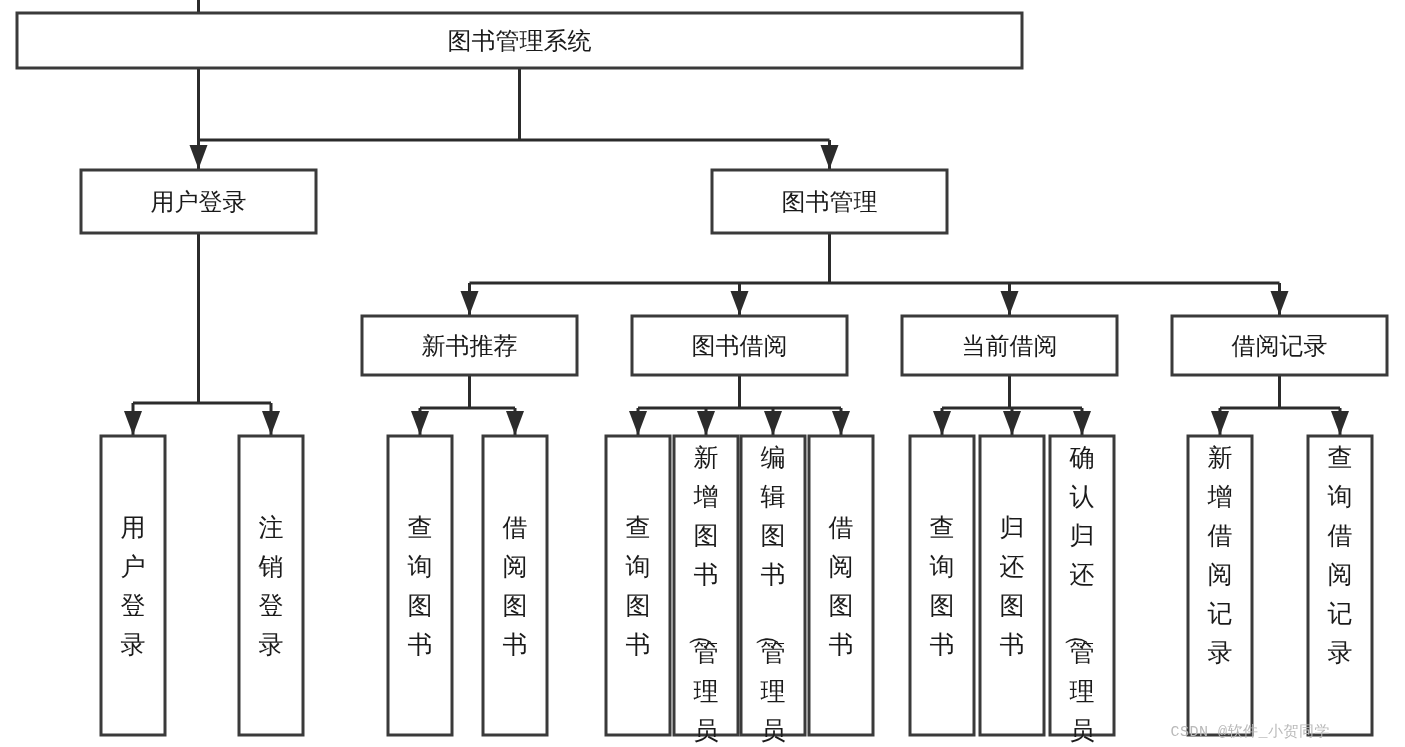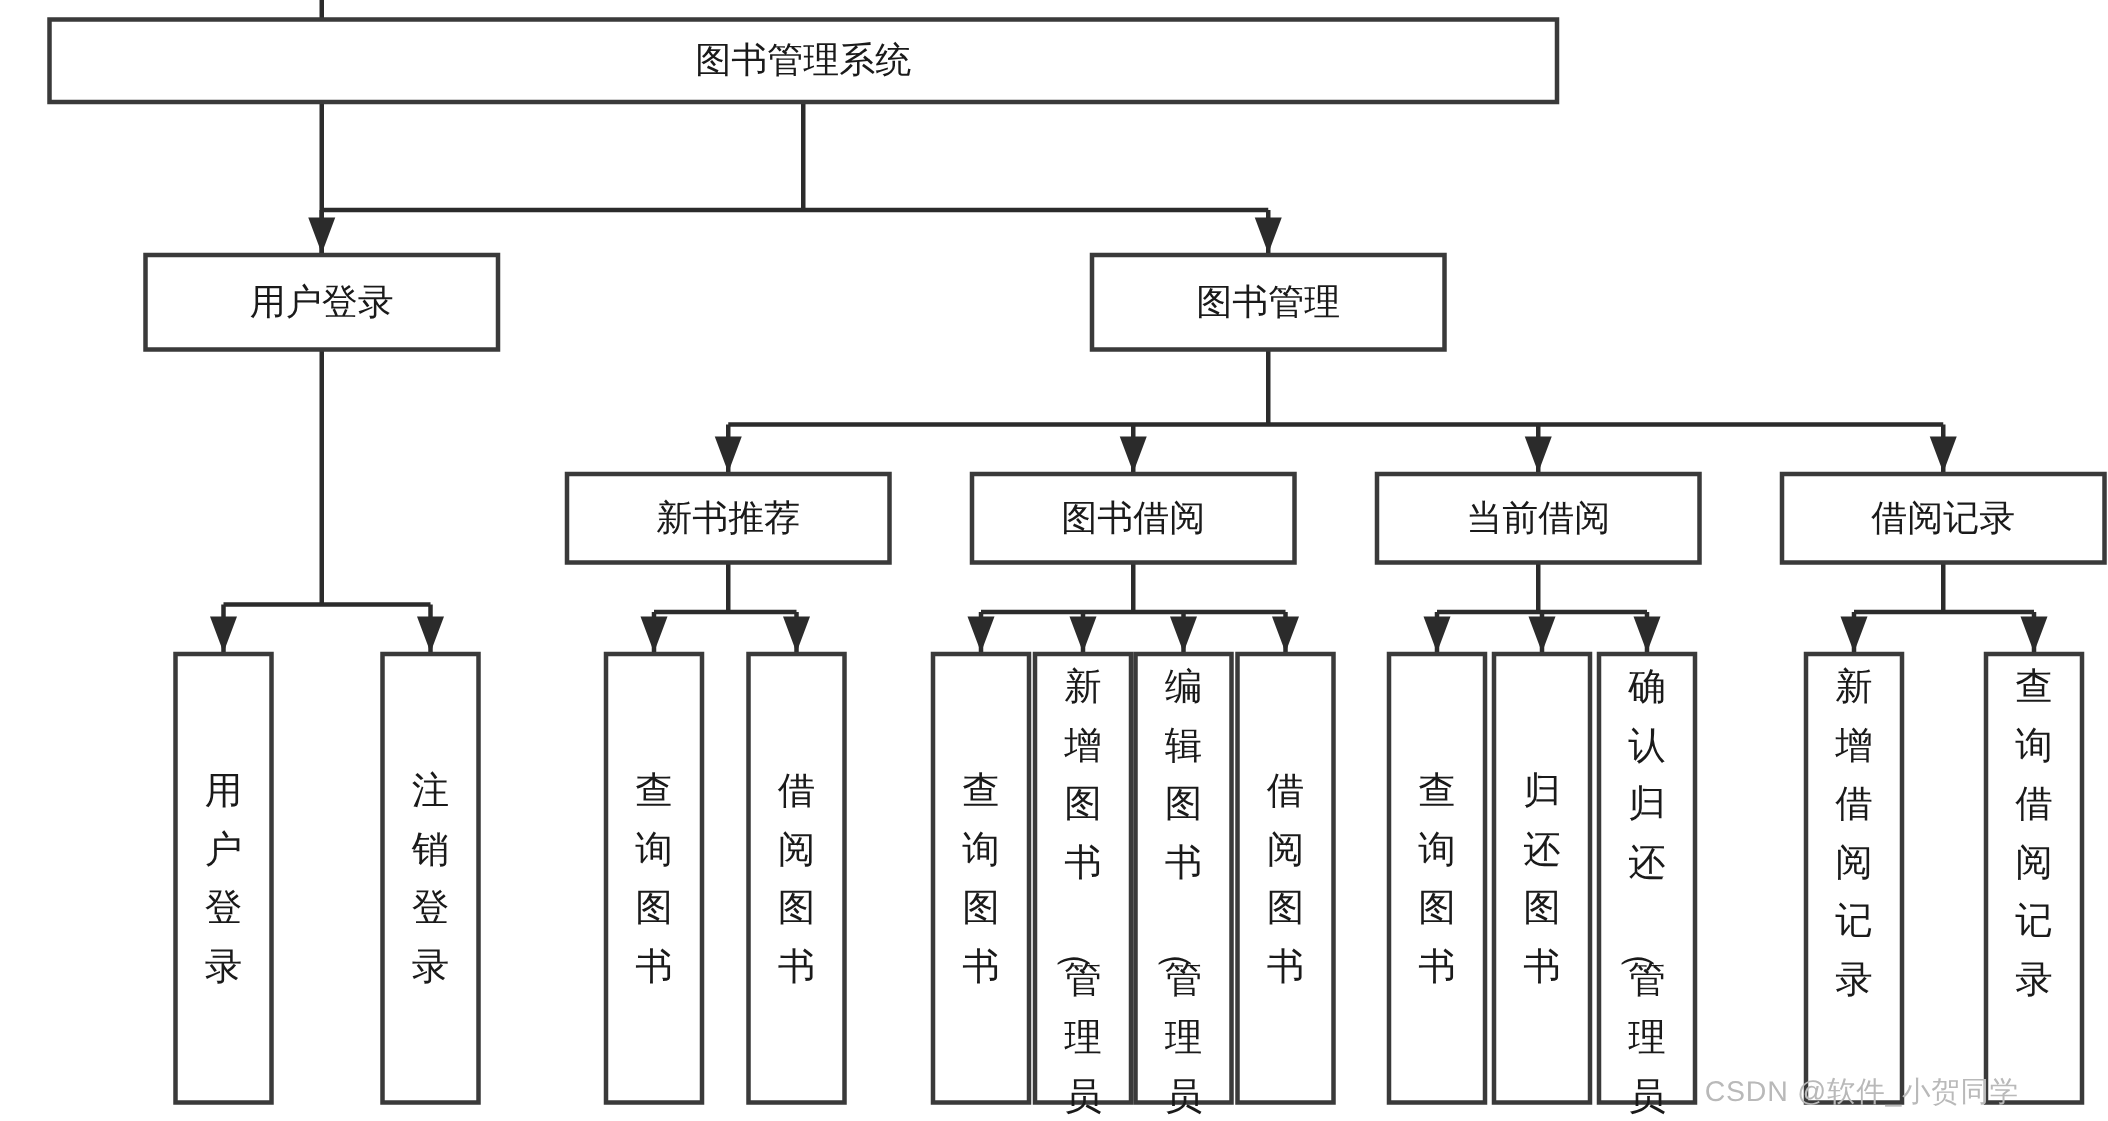--- a/index.html
+++ b/index.html
@@ -14,21 +14,20 @@
     position: relative;
     overflow: hidden;
     font-family: "DejaVu Sans", "Liberation Sans", sans-serif;
   }
   #diagram-root {
     position: absolute;
     left: 0;
     top: 0;
     width: 1340px;
     height: 747px;
-    padding-left: 16px;
   }
   svg.diagram {
     display: block;
     width: 1405px;
     height: 747px;
   }
   .node-box {
     fill: #ffffff;
     stroke: #3a3a3a;
     stroke-width: 3;
@@ -54,22 +53,22 @@
     fill: #1a1a1a;
     font-family: "DejaVu Sans", "Liberation Sans", sans-serif;
     font-size: 25px;
     text-anchor: middle;
   }
   .watermark {
     position: absolute;
     right: 10px;
     bottom: 6px;
     color: #b9b9b9;
-    font-size: 19px;
-    font-family: Liberation Sans, sans-serif;
+    font-size: 15px;
+    font-family: Liberation Mono, monospace;
     letter-spacing: 0.5px;
     white-space: nowrap;
     user-select: none;
   }
 </style>
 </head>
 <body>
 
 <div id="diagram-root">
   <svg class="diagram" id="diagram-svg" viewBox="0 0 1405 747" xmlns="http://www.w3.org/2000/svg">

